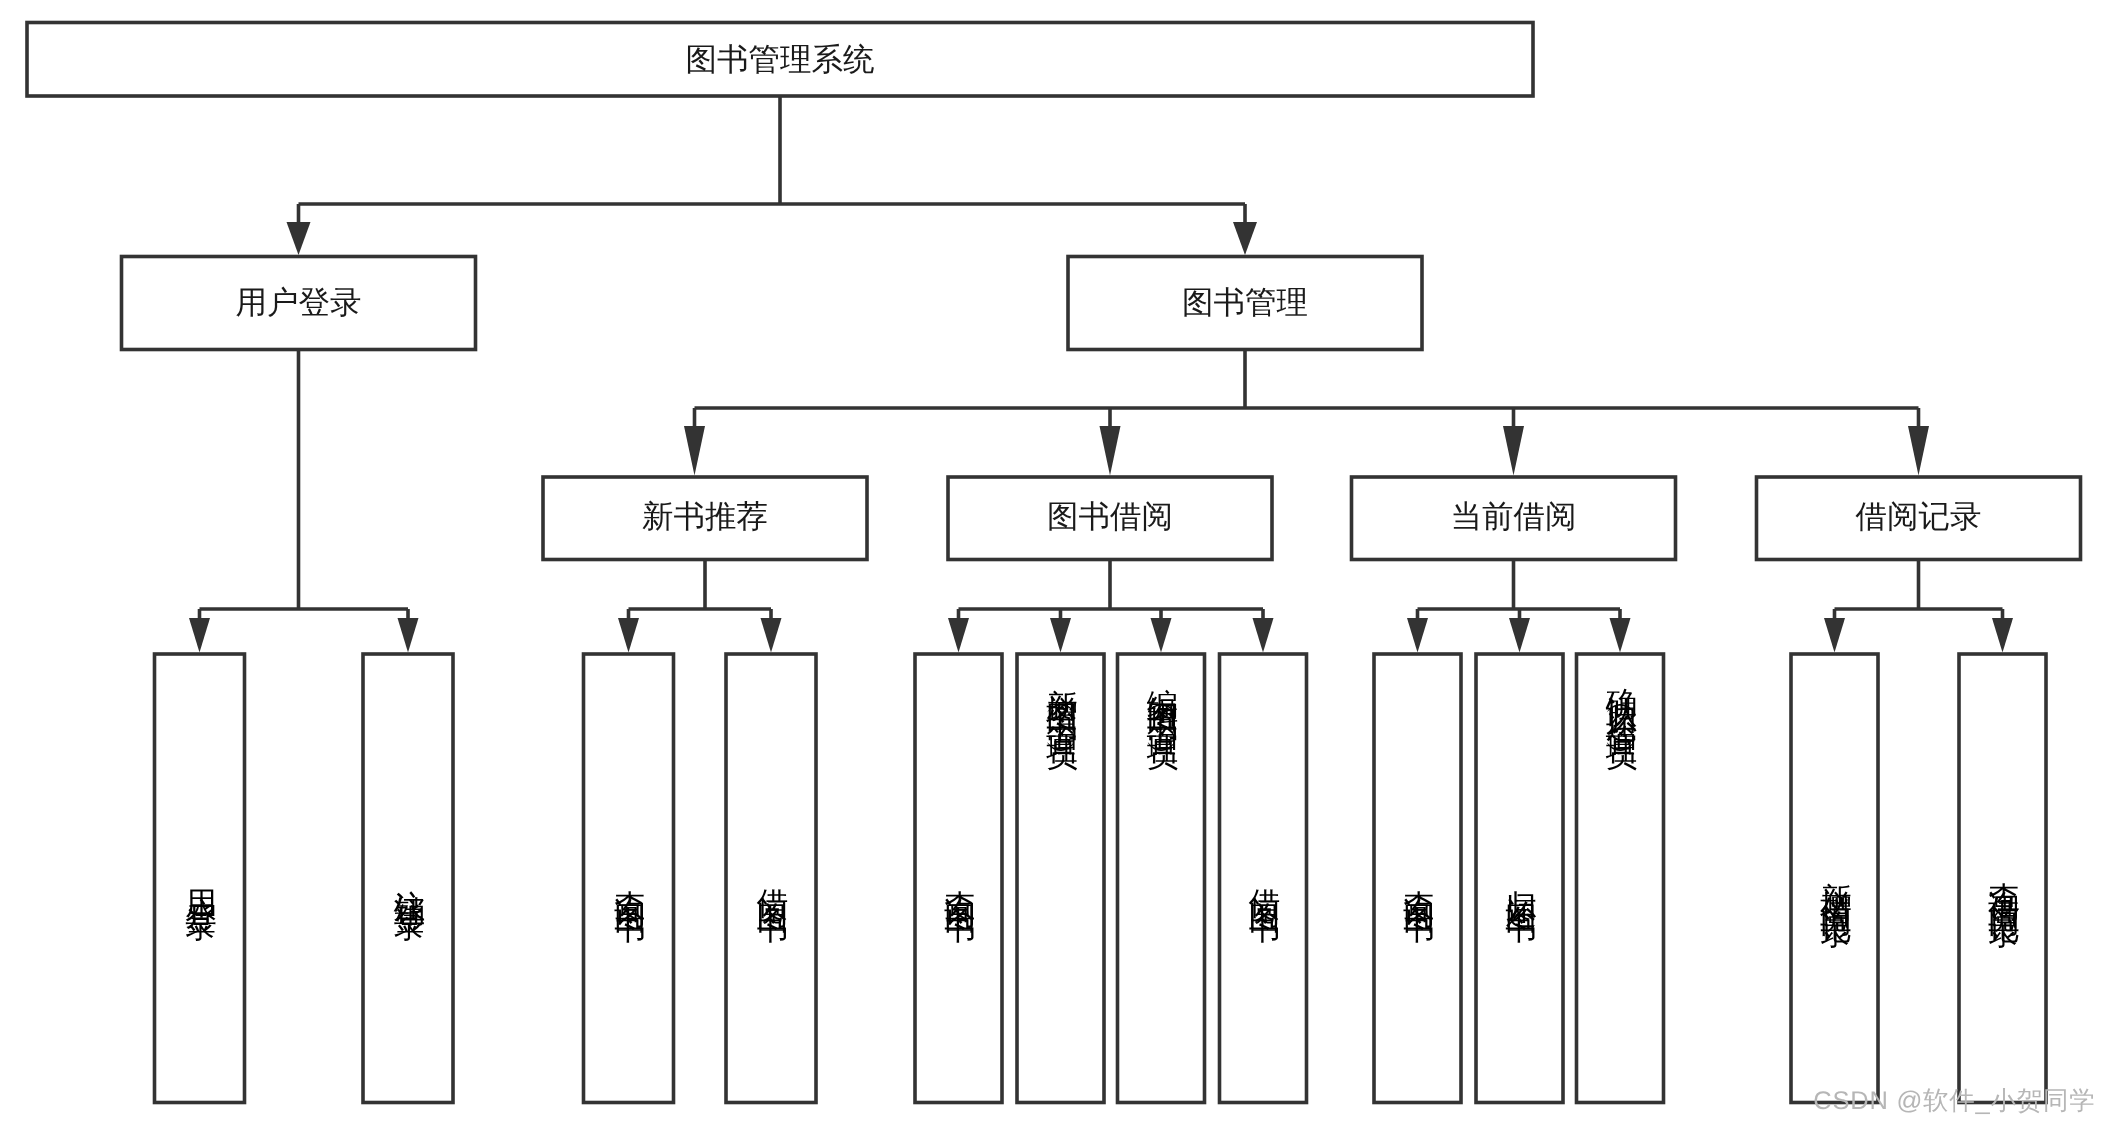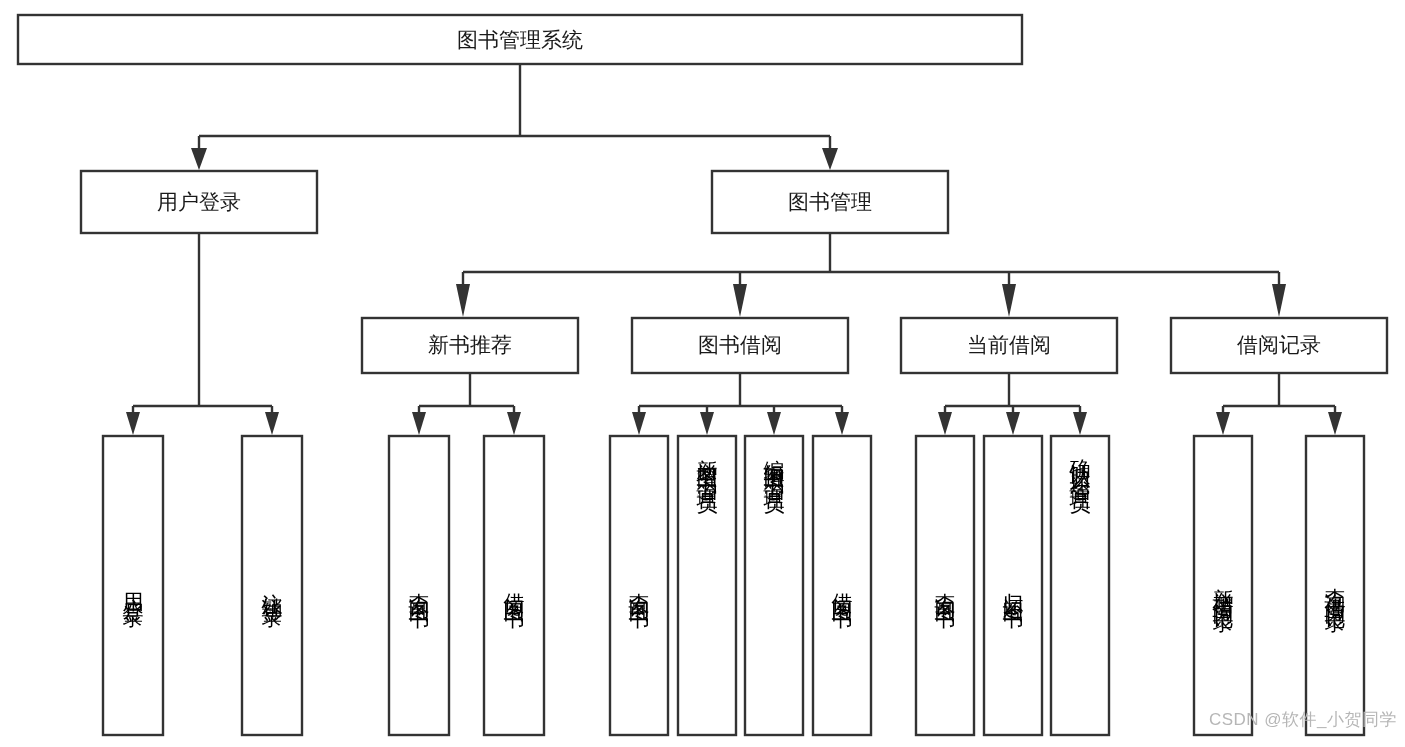--- a/index.html
+++ b/index.html
@@ -51,21 +51,21 @@
     stroke-width: 2.4;
     fill: none;
   }
   .arrow-head {
     fill: #333333;
     stroke: none;
   }
   .watermark {
     position: absolute;
     right: 8px;
-    bottom: 16px;
+    bottom: 2px;
     font-family: "Liberation Sans", "DejaVu Sans", sans-serif;
     font-size: 17px;
     color: #b6b6b6;
     white-space: nowrap;
     letter-spacing: 0.5px;
   }
 </style>
 </head>
 <body>
 

